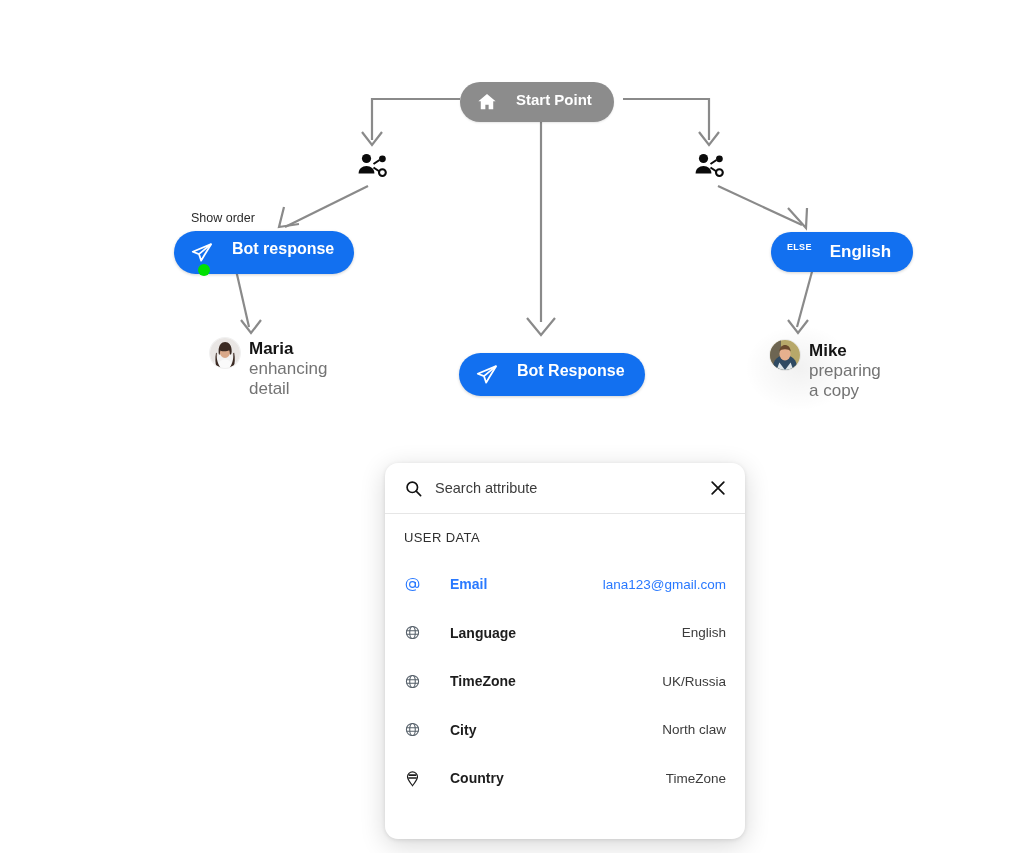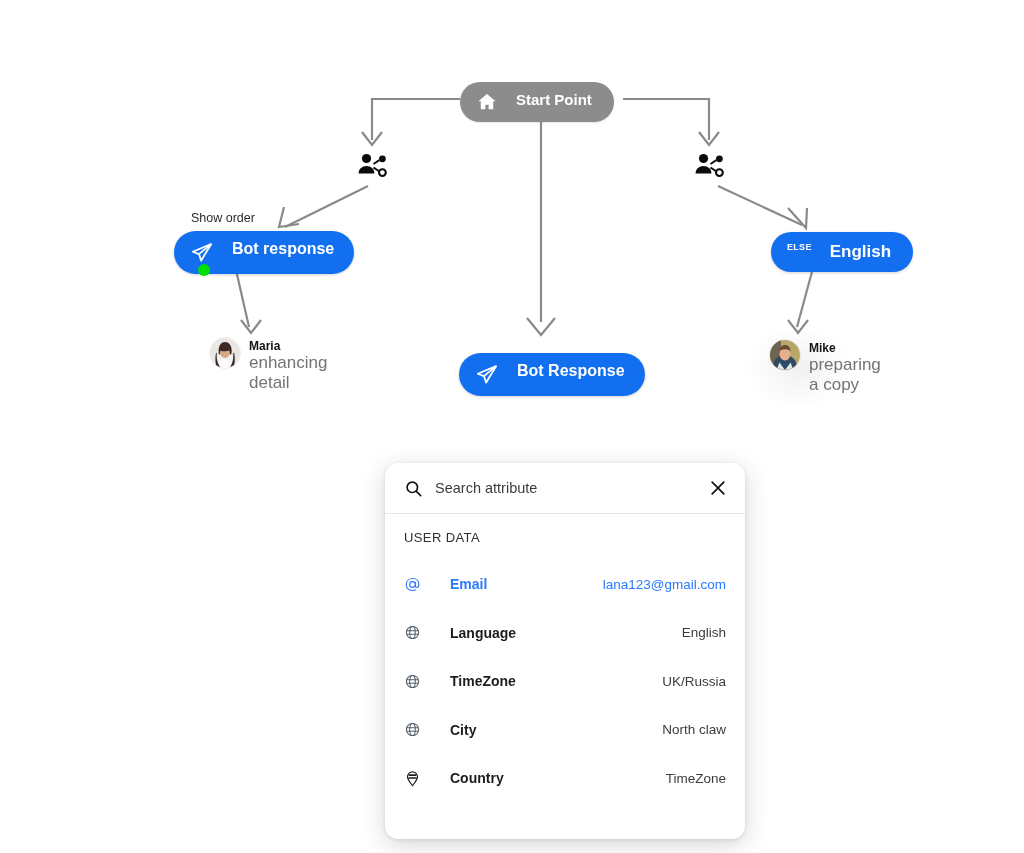--- a/index.html
+++ b/index.html
@@ -59,21 +59,21 @@
   .agent-glow {
     position:absolute; border-radius: 22px;
     background: radial-gradient(closest-side, rgba(0,0,0,.055), rgba(0,0,0,0) 100%);
   }
   .avatar {
     width: 30px; height: 30px; border-radius:50%;
     flex:0 0 auto; overflow:hidden; position:relative;
     box-shadow: 0 0 0 1px rgba(0,0,0,.06);
   }
   .agent-text { line-height: 1.18; padding-top:1px; }
-  .agent-name { font-size: 12px; font-weight: bold; color:#141414; }
+  .agent-name { font-size: 17px; font-weight: bold; color:#141414; }
   .agent-status { font-size: 17px; color:#737373; max-width: 72px; }
 
   
   .panel {
     position:absolute; left:385px; top:463px;
     width: 360px; height: 376px;
     background:#fff; border-radius: 13px;
     box-shadow: 0 6px 26px rgba(0,0,0,.16), 0 1px 4px rgba(0,0,0,.10);
     overflow:hidden;
   }

